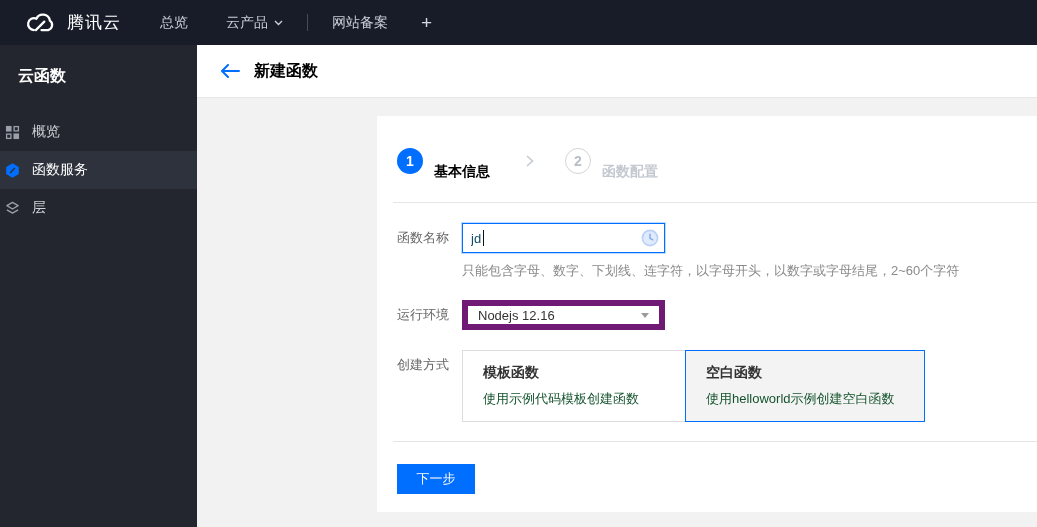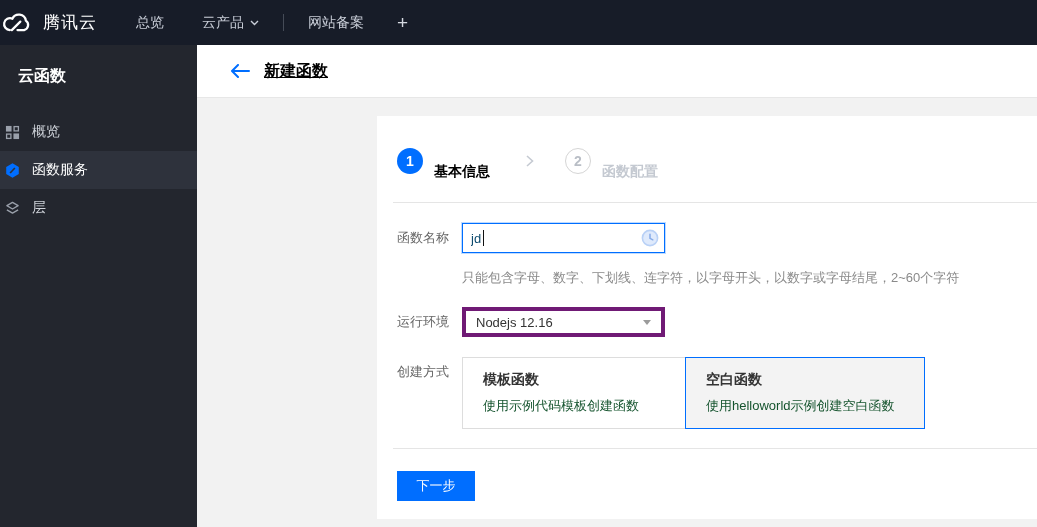--- a/index.html
+++ b/index.html
@@ -1,40 +1,40 @@
 <!DOCTYPE html>
 <html><head>
 <meta charset="utf-8">
 <style>
   * { margin:0; padding:0; box-sizing:border-box; }
   html,body { width:1037px; height:527px; overflow:hidden; }
   body { font-family:"Liberation Sans","DejaVu Sans",sans-serif; background:#f2f2f2; }
 
   
   .topbar { height:45px; background:#171c28; display:flex; align-items:center; }
-  .brand { display:flex; align-items:center; gap:9px; padding-left:0; cursor:pointer;justify-content:center; }
+  .brand { display:flex; align-items:center; gap:9px; padding-left:24px; cursor:pointer;justify-content:center; }
   .brand-text { color:#ffffff; font-size:17px; letter-spacing:1px; }
   .topnav { display:flex; align-items:center; margin-left:20px;text-align:right; }
   .topnav .nav-item { color:#c9ced8; font-size:14px; padding:0 19px; text-decoration:none; display:flex; align-items:center; gap:6px; cursor:pointer; }
   .topnav .plus { font-size:19px; padding:0 14px; color:#d4d8e0; }
   .vdiv { width:1px; height:17px; background:#454b57; margin:0 5px; }
 
   
   .layout { display:flex; height:482px; }
 
   
   .sidebar { width:197px; background:#23262e; flex:none; }
   .sb-title { color:#ffffff; font-size:16px; font-weight:bold; padding:21px 18px 26px 18px; }
   .sb-item { height:38px; display:flex; align-items:center; gap:11px; padding-left:4px; color:#ced2d9; font-size:14px; cursor:pointer; }
   .sb-item.active { background:#2e323c; color:#ffffff; }
   .sb-icon { width:17px; height:17px; display:flex; align-items:center; justify-content:center; flex:none; }
 
   
   .main { flex:1; display:flex; flex-direction:column; min-width:0; }
-  .page-header { height:53px; background:#ffffff; border-bottom:1px solid #e7e7e7; display:flex; align-items:center; padding-left:32px; flex:none;text-decoration:underline; }
+  .page-header { height:53px; background:#ffffff; border-bottom:1px solid #e7e7e7; display:flex; align-items:center; padding-left:22px; flex:none; }
   .back-btn { width:22px; height:22px; display:flex; align-items:center; justify-content:center; cursor:pointer; }
   .page-title { font-size:16px; font-weight:bold; color:#000000; margin-left:13px; }
 
   .content { flex:1; background:#f2f2f2; padding:18px 0 0 180px; }
   .card { background:#ffffff; min-height:378px; }
 
   
   .steps { display:flex; align-items:center; padding:24px 0 21px 20px; }
   .step { display:flex; align-items:center; }
   .step-circle { width:26px; height:26px; border-radius:50%; background:#006eff; color:#ffffff; font-size:14px; font-weight:bold; display:flex; align-items:center; justify-content:center; }
@@ -45,23 +45,23 @@
   .divider { height:1px; background:#e5e5e5; margin-left:16px; }
 
   
   .form { padding:20px 0 0 20px; }
   .form-row { display:flex; margin-bottom:20px; }
   .form-label { width:65px; flex:none; font-size:13px; color:#666666; line-height:30px; }
   .input-wrap { position:relative; width:203px; height:30px; }
   .fn-input { width:100%; height:100%; border:1px solid #006eff; box-shadow:0 0 0 1px rgba(0,110,255,0.25); padding:0 26px 0 8px; font-size:13px; color:#0c4a6e; font-family:inherit; outline:none; background:#fff; }
   .caret { position:absolute; left:21px; top:7px; width:1px; height:16px; background:#111111; }
   .clock { position:absolute; right:6px; top:6px; }
-  .hint { font-size:13px; color:#8a8a8a; margin-top:16px; white-space:nowrap; }
-
-  .select { width:203px; height:30px; border:4px solid #701a75; background:#ffffff; display:flex; align-items:center; justify-content:space-between; padding:0 10px; font-size:13px; color:#333333; cursor:pointer; }
+  .hint { font-size:13px; color:#8a8a8a; margin-top:9px; white-space:nowrap; }
+
+  .select { width:203px; height:30px; border:6px solid #701a75; background:#ffffff; display:flex; align-items:center; justify-content:space-between; padding:0 10px; font-size:13px; color:#333333; cursor:pointer; }
   .tri { width:0; height:0; border-left:4px solid transparent; border-right:4px solid transparent; border-top:5px solid #9b9b9b; }
 
   .opts { display:flex; }
   .opt { width:224px; height:72px; border:1px solid #dddddd; background:#ffffff; padding:13px 0 0 20px; cursor:pointer; }
   .opt.selected { width:240px; border:1px solid #006eff; background:#f3f3f3; margin-left:-1px; position:relative; }
   .opt-title { font-size:14px; font-weight:bold; color:#333333; }
   .opt-desc { font-size:13px; color:#14532d; margin-top:8px; }
 
   .footer-row { padding:22px 0 18px 20px; }
   .next-btn { width:78px; height:30px; background:#006eff; color:#ffffff; border:none; font-size:13px; font-family:inherit; cursor:pointer; }

